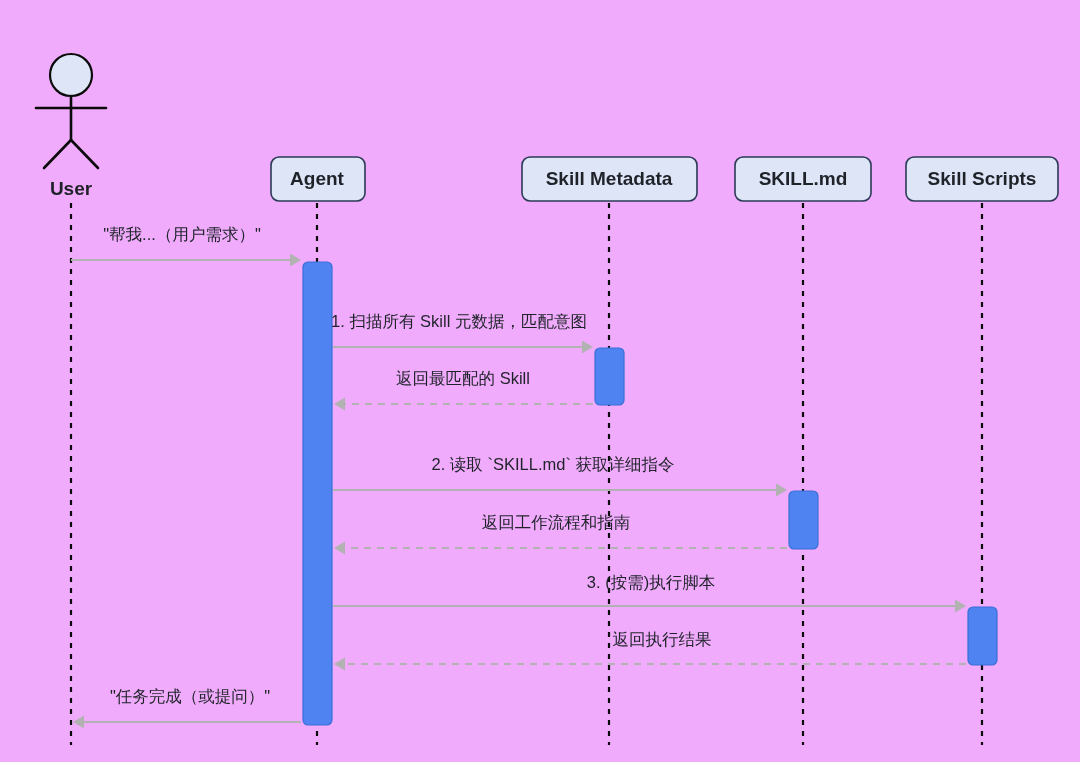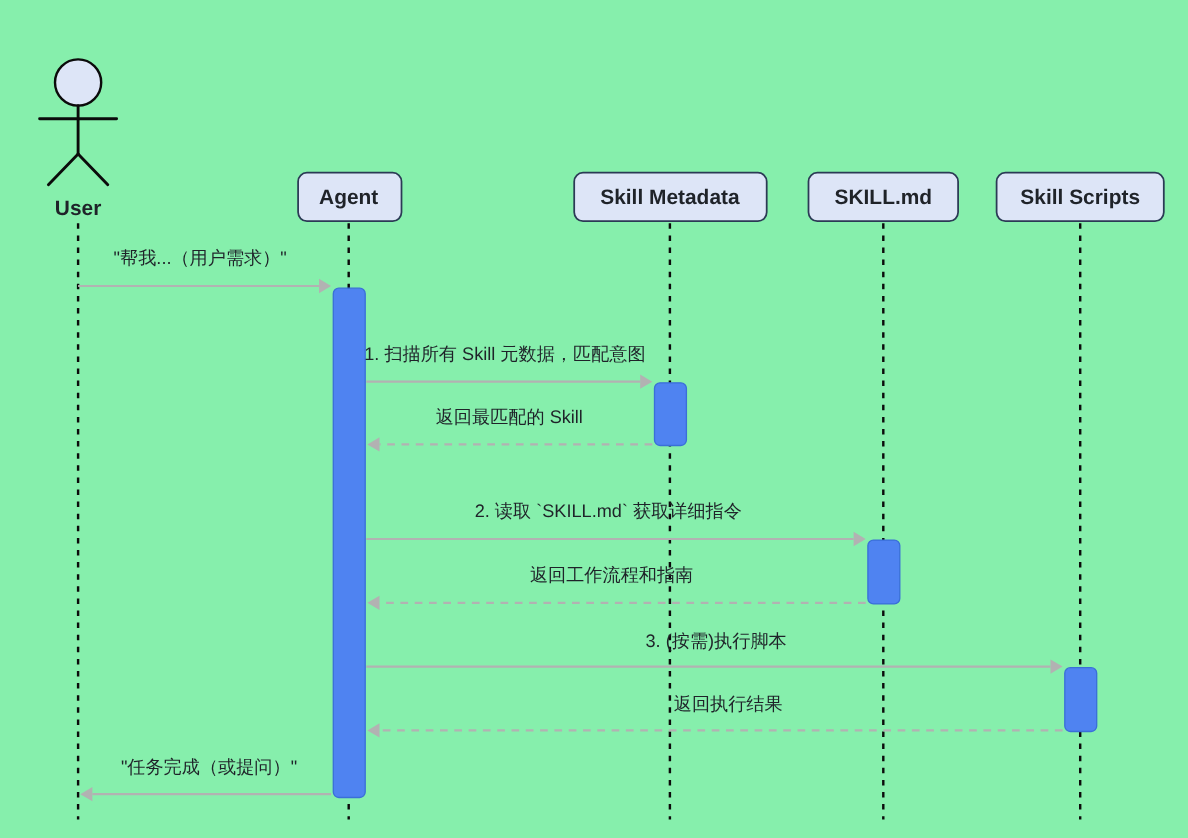--- a/index.html
+++ b/index.html
@@ -10,21 +10,21 @@
   body {
     width: 1080px;
     height: 762px;
     font-family: "Liberation Sans", "DejaVu Sans", sans-serif;
     overflow: hidden;
   }
   #diagram-root {
     position: relative;
     width: 1080px;
     height: 762px;
-    background: #86efac;
+    background: #f0abfc;
   }
   svg.diagram {
     display: block;
     width: 1080px;
     height: 762px;
   }
   .participant-box {
     fill: #dde5f7;
     stroke: #2b3a55;
     stroke-width: 1.6;

